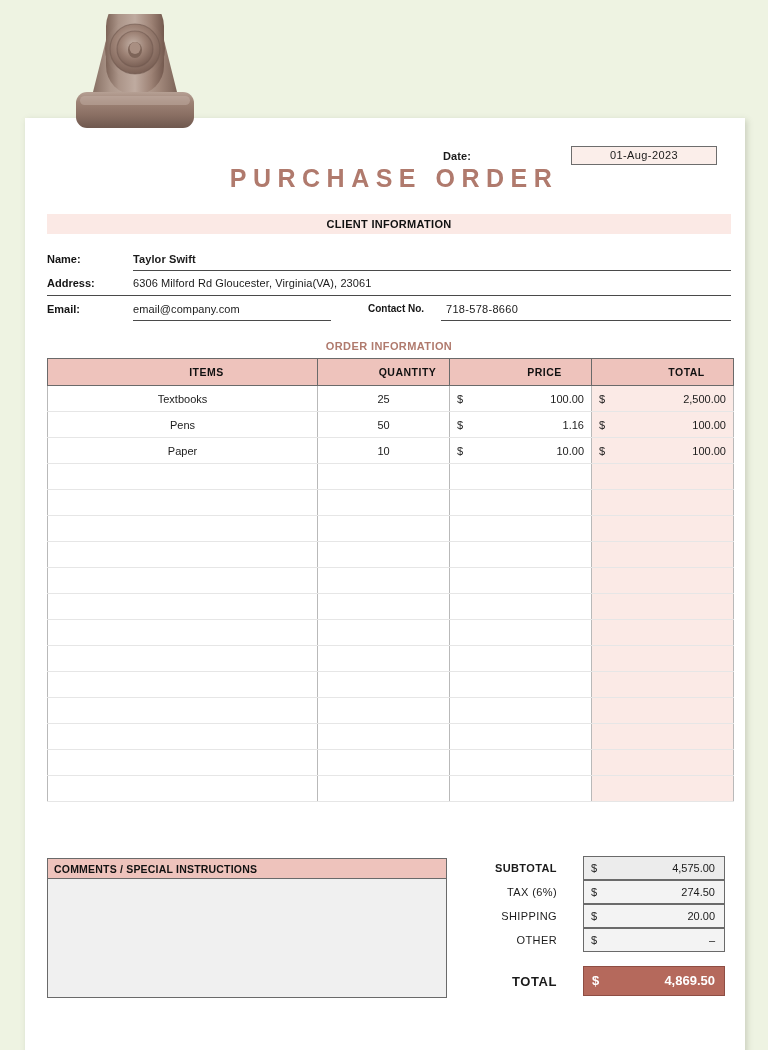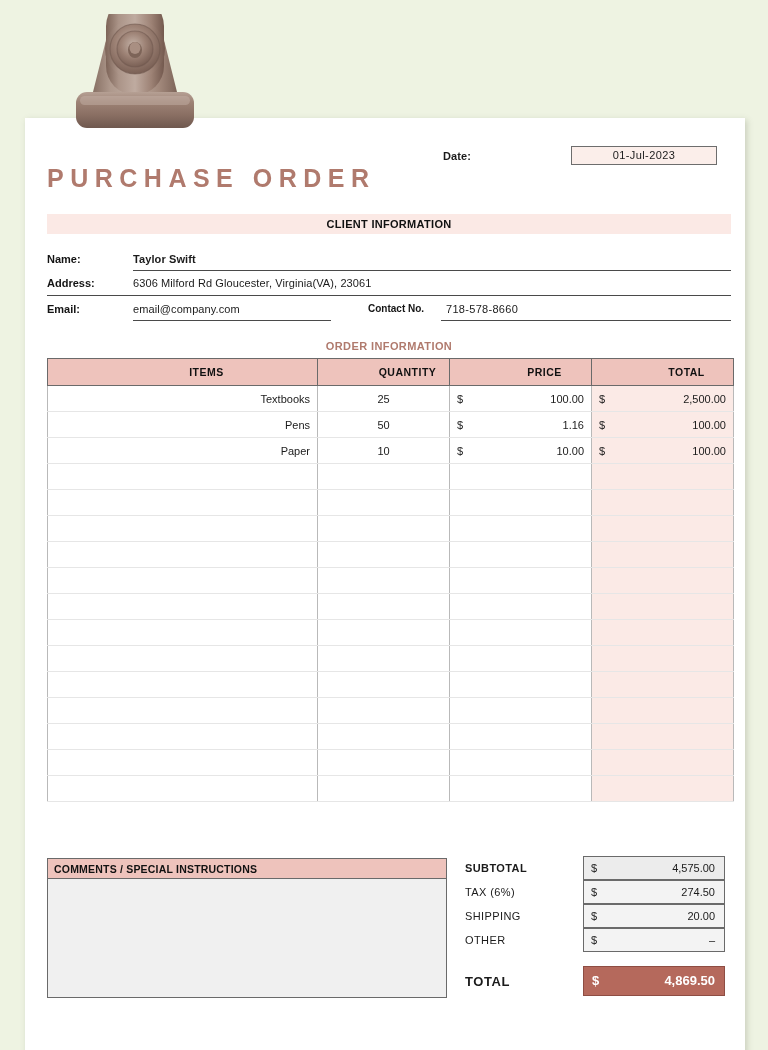--- a/index.html
+++ b/index.html
@@ -34,20 +34,21 @@
     z-index: 5;
   }
 
   
   #title-row {
     position: absolute;
     left: 22px;
     top: 38px;
     right: 4px;
     height: 56px;
+    text-align: center;
   }
   #doc-title {
     font-size: 25px;
     font-weight: bold;
     letter-spacing: 6.5px;
     color: #b07a6d;
     line-height: 44px;
     white-space: nowrap;
   }
 
@@ -181,21 +182,21 @@
   #order-table td {
     height: 26px;
     border-left: 1px solid #b9b9b9;
     border-right: 1px solid #b9b9b9;
     border-bottom: 1px solid #e6e6e6;
     font-size: 11px;
     color: #1b1b1b;
     padding: 0 7px;
     vertical-align: middle;
   }
-  td.item-cell  { text-align: right; }
+  td.item-cell  { text-align: center; }
   td.qty-cell   { text-align: center; }
   td.money-cell { position: relative; text-align: right; padding-right: 9px; }
   td.money-cell .cur { position: absolute; left: 7px; }
   td.total-cell { background: #fbeae6; }
 
   
   #comments {
     position: absolute;
     left: 22px;
     top: 740px;
@@ -215,20 +216,21 @@
     padding-left: 6px;
     letter-spacing: 0.2px;
   }
   #comments-body { height: 118px; }
 
   
   #totals { position: absolute; left: 440px; top: 738px; width: 268px; }
   .tot-row { display: flex; align-items: center; height: 24px; }
   .tot-label {
     width: 118px;
+    text-align: right;
     padding-right: 26px;
     font-size: 11px;
     color: #1b1b1b;
     letter-spacing: 0.4px;
   }
   .tot-label.bold { font-weight: bold; }
   .tot-box {
     position: relative;
     width: 142px;
     height: 24px;
@@ -305,21 +307,21 @@
 
 <div id="paper">
 
   <div id="title-row">
     <div id="doc-title">PURCHASE ORDER</div>
   </div>
 
   <div id="meta-block">
     <div class="meta-row">
       <span class="meta-label">Date:</span>
-      <span class="meta-value-box">01-Jul-2023</span>
+      <span class="meta-value-box">01-Aug-2023</span>
     </div>
   </div>
 
   <div class="section-bar" style="top:96px;">CLIENT INFORMATION</div>
 
   <div id="client-info">
     <div class="cli-row no-line-left" id="row-name">
       <span class="cli-label">Name:</span>
       <span class="cli-value bold">Taylor Swift</span>
       <span class="underline-seg name-line"></span>

